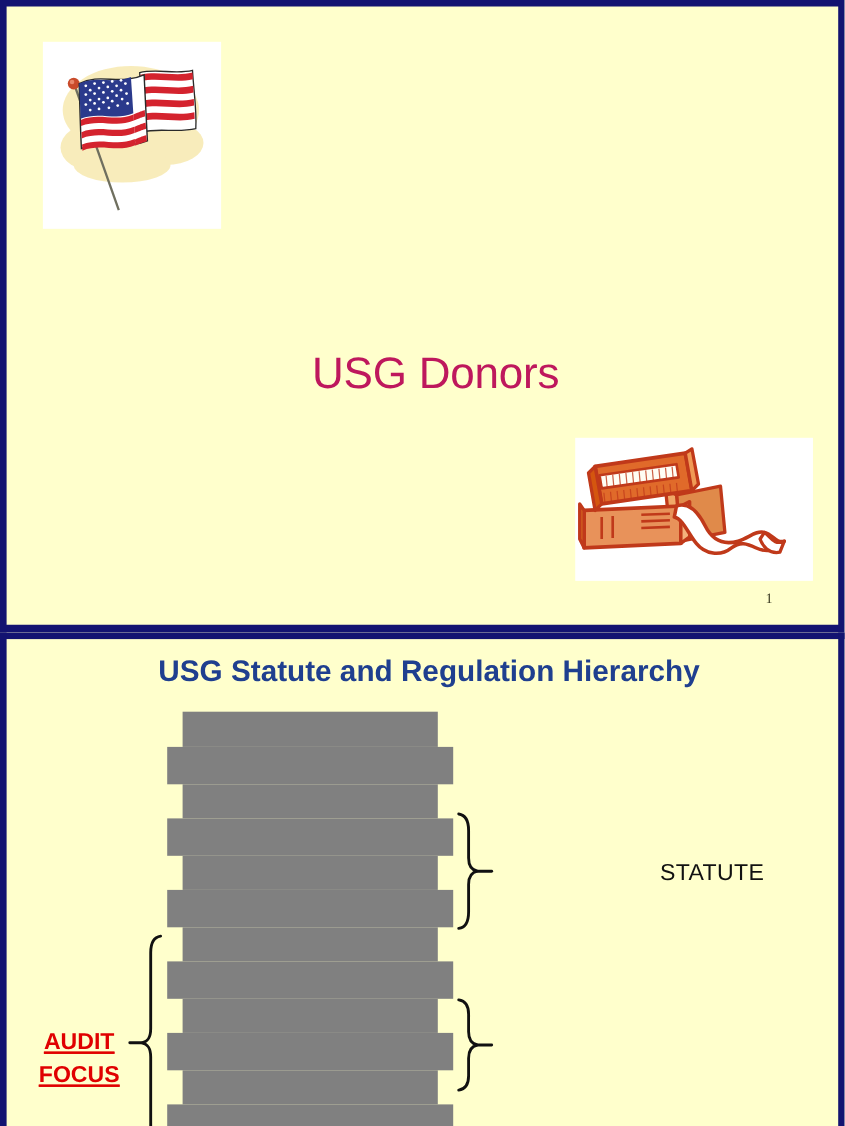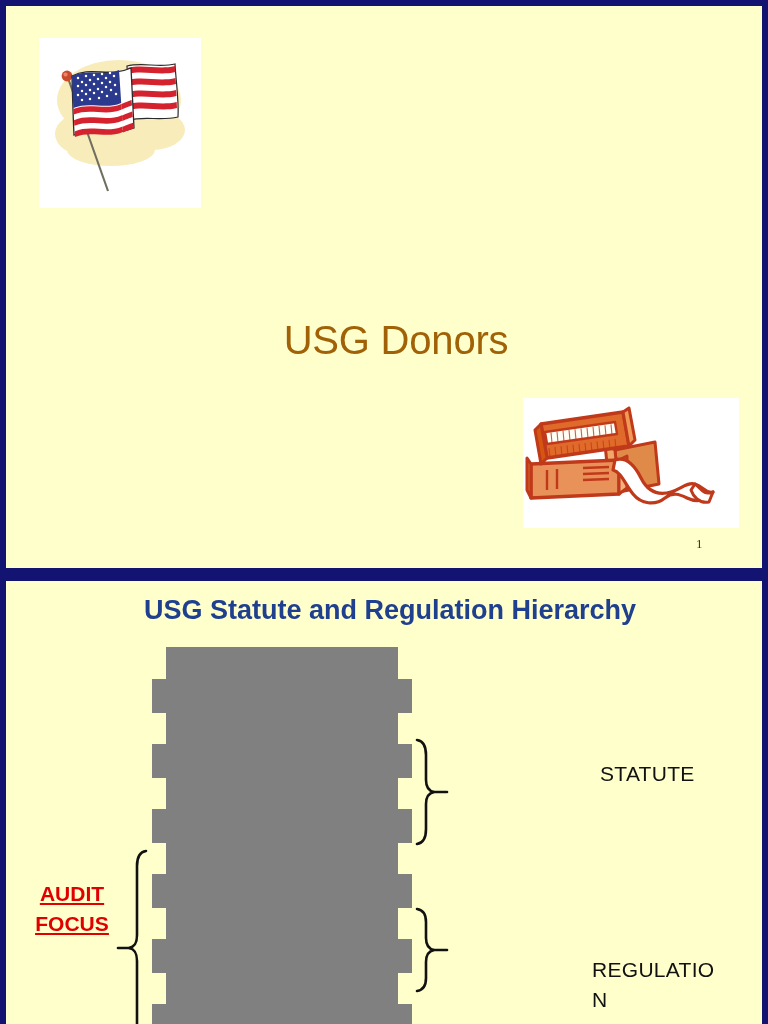--- a/index.html
+++ b/index.html
@@ -43,21 +43,21 @@
     overflow: hidden;
   }
   .flag-box svg { display: block; width: 162px; height: 170px; }
 
   
   .title1 {
     position: absolute;
     left: 150px; top: 194px;
     width: 480px;
     text-align: center;
-    color: #a16207;
+    color: #be185d;
     font-family: "Liberation Sans", sans-serif;
     font-size: 40px;
     line-height: 56px;
     font-weight: 400;
     letter-spacing: -0.2px;
     white-space: pre;
   }
   .title1 .ln { display: block; }
 
   
@@ -112,30 +112,30 @@
   }
   .diagram svg { display: block; width: 768px; height: 449px; }
 
   .lbl {
     position: absolute;
     font-family: "Liberation Sans", sans-serif;
     font-size: 21px;
     color: #111111;
     letter-spacing: 0.3px;
   }
-  .lbl-statute { left: 600px; top: 762px; }
+  .lbl-statute { left: 600px; top: 782px; }
   .lbl-regulation {
     left: 592px; top: 955px;
     width: 170px;
     line-height: 30px;
   }
 
   .lbl-audit {
     position: absolute;
-    left: 22px; top: 879px;
+    left: 22px; top: 933px;
     width: 100px;
     text-align: center;
     color: #e00000;
     font-family: "Liberation Sans", sans-serif;
     font-size: 21px;
     font-weight: 700;
     line-height: 30px;
     text-decoration: underline;
   }
   .lbl-audit span { display: block; text-decoration: underline; }
@@ -319,23 +319,19 @@
       <g fill="none" stroke="#111111" stroke-width="2.6" stroke-linecap="round">
         <path d="M146 276 C139 277 137 283 137 291 L137 360 C137 369 134 372 129 373
                  C134 374 137 377 137 386 L137 455 C137 463 139 469 146 470"></path>
         <path d="M129 373 L118 373"></path>
       </g>
     </svg>
   </div>
 
   <div class="lbl lbl-statute">STATUTE</div>
 
-  <div class="lbl lbl-regulation">
-    <span>REGULATIO</span><br>
-    <span>N</span>
-  </div>
 
   <div class="lbl-audit">
     <span>AUDIT</span>
     <span>FOCUS</span>
   </div>
 
 </div>
 
 </body></html>

